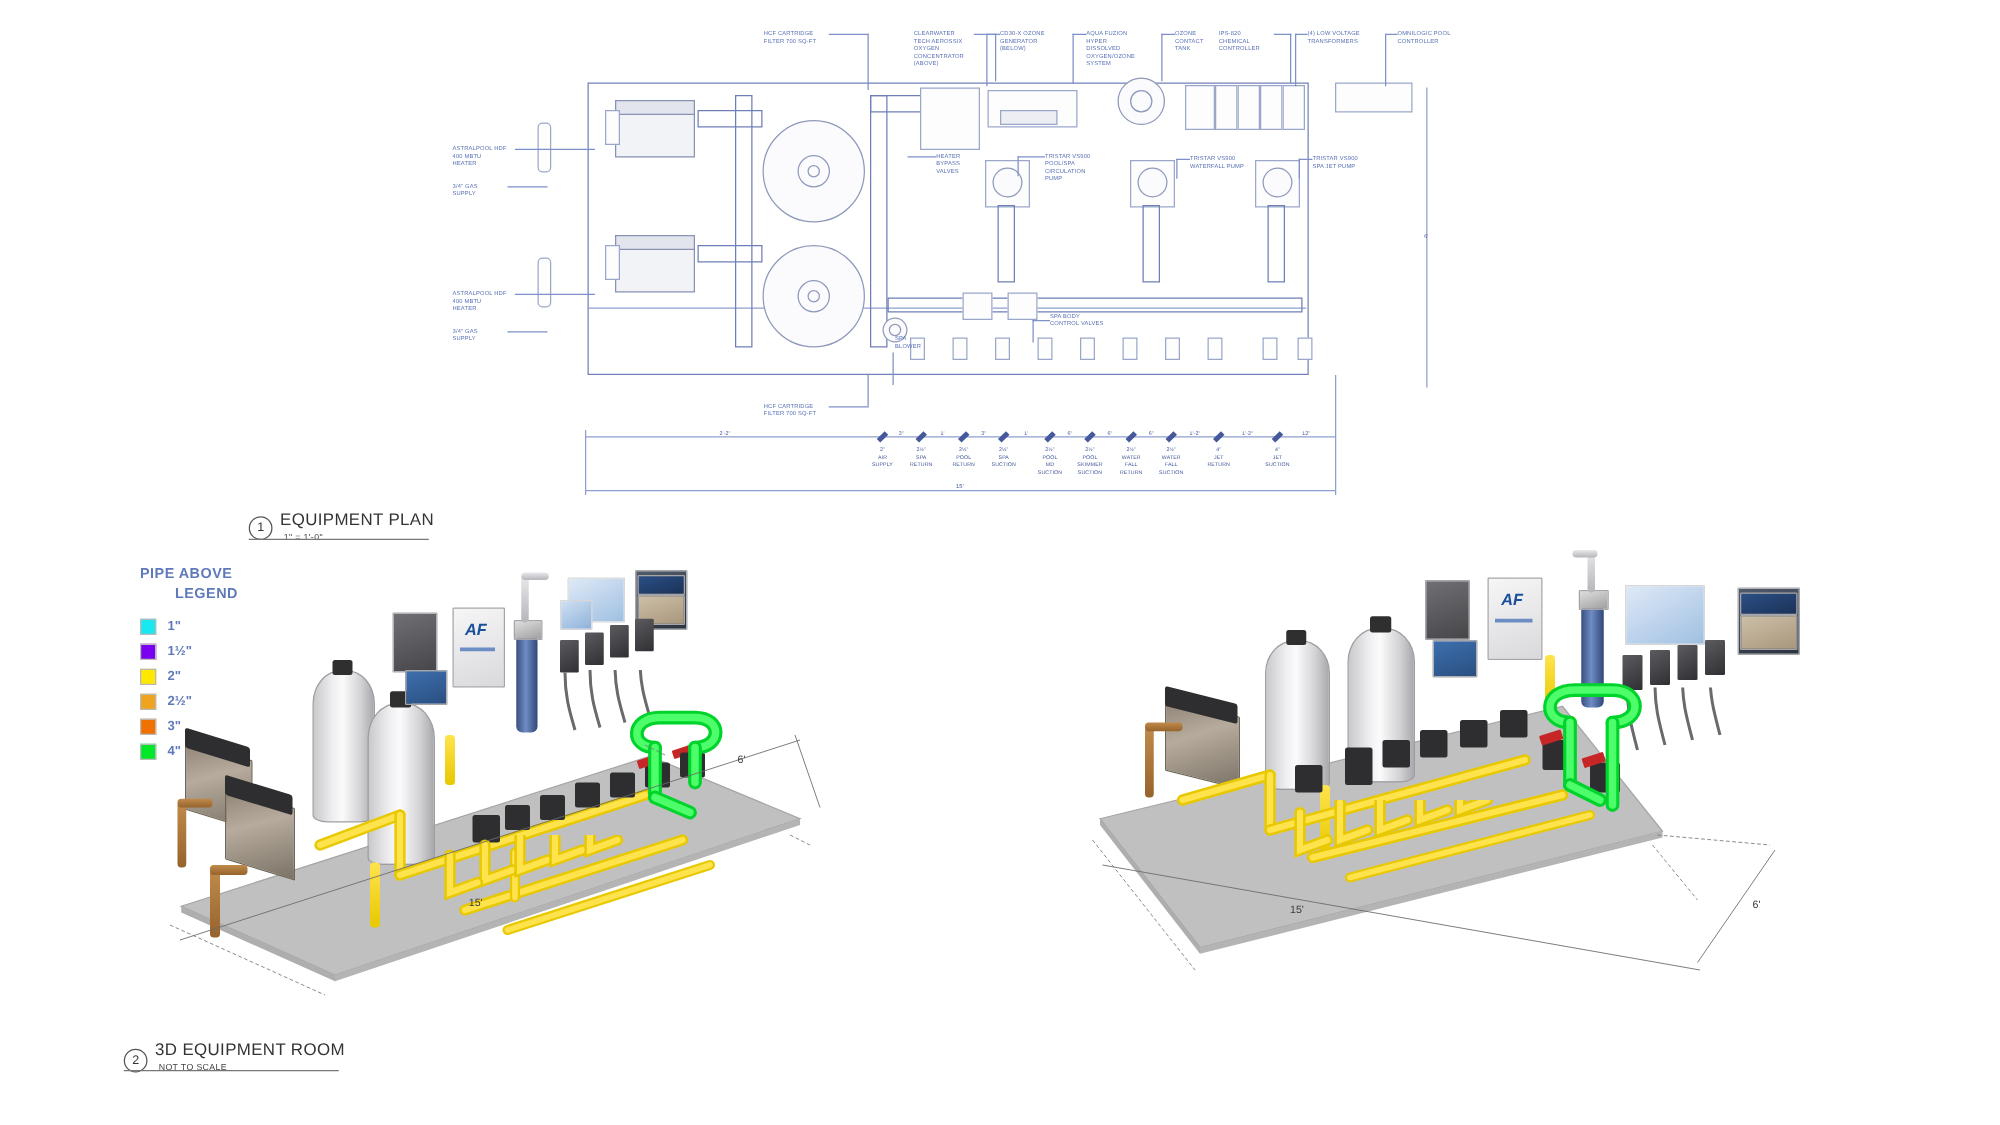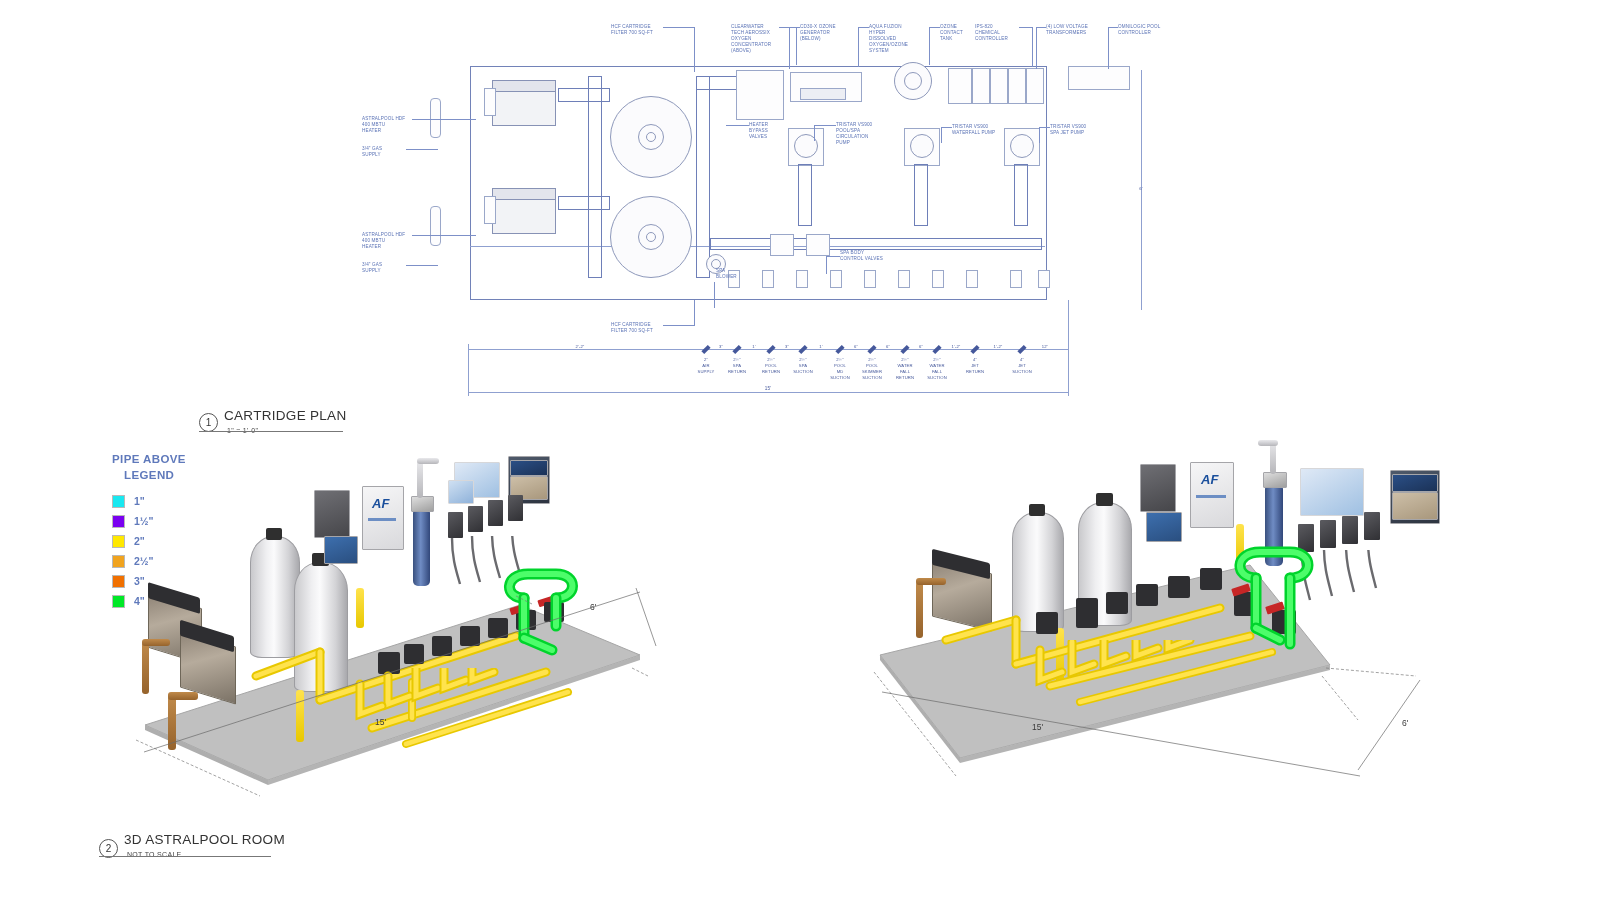--- a/index.html
+++ b/index.html
@@ -314,27 +314,27 @@
     <div class="abs dimtxt" style="left: 810px; top: 344px; width: 22px;">1'</div>
     <div class="abs dimtxt" style="left: 845px; top: 344px; width: 22px;">6"</div>
     <div class="abs dimtxt" style="left: 877px; top: 344px; width: 22px;">6"</div>
     <div class="abs dimtxt" style="left: 910px; top: 344px; width: 22px;">6"</div>
     <div class="abs dimtxt" style="left: 945px; top: 344px; width: 22px;">1'-2"</div>
     <div class="abs dimtxt" style="left: 987px; top: 344px; width: 22px;">1'-2"</div>
     <div class="abs dimtxt" style="left: 1034px; top: 344px; width: 22px;">12"</div>
   </div>
 
 <div class="vt-num" style="left:199px;top:413px;">1</div>
-<div class="vt-title" style="left:224px;top:408px;">CARTRIDGE PLAN</div>
+<div class="vt-title" style="left:224px;top:408px;">EQUIPMENT PLAN</div>
 <div class="vt-scale" style="left:227px;top:427px;">1" = 1'-0"</div>
 <div class="vt-rule" style="left:199px;top:431px;width:144px;"></div>
 
 <div id="legend">
   <div class="lg-title">PIPE ABOVE</div>
-  <div class="lg-title" style="margin-left:12px;">LEGEND</div>
+  <div class="lg-title" style="margin-left:28px;">LEGEND</div>
   <div id="legend-rows" style="margin-top:8px;">
       <div class="lg-row">
         <span class="lg-sw" style="background: rgb(25, 232, 240);"></span>
         <span class="lg-lb">1"</span>
       </div>
       <div class="lg-row">
         <span class="lg-sw" style="background: rgb(122, 0, 240);"></span>
         <span class="lg-lb">1½"</span>
       </div>
       <div class="lg-row">
@@ -581,15 +581,15 @@
     <line x1="462" y1="236" x2="498" y2="280" stroke="#7a7a7a" stroke-width=".7" stroke-dasharray="3,2"></line>
     <line x1="22" y1="252" x2="500" y2="336" stroke="#6a6a6a" stroke-width=".7"></line>
     <line x1="498" y1="330" x2="560" y2="240" stroke="#6a6a6a" stroke-width=".7"></line>
     <line x1="466" y1="228" x2="556" y2="236" stroke="#7a7a7a" stroke-width=".7" stroke-dasharray="3,2"></line>
   </svg>
   <div class="dimlbl" style="left:172px;top:282px;">15'</div>
   <div class="dimlbl" style="left:542px;top:278px;">6'</div>
 </div>
 
 <div class="vt-num" style="left:99px;top:839px;">2</div>
-<div class="vt-title" style="left:124px;top:832px;">3D ASTRALPOOL ROOM</div>
+<div class="vt-title" style="left:124px;top:832px;">3D EQUIPMENT ROOM</div>
 <div class="vt-scale" style="left:127px;top:851px;">NOT TO SCALE</div>
 <div class="vt-rule" style="left:99px;top:856px;width:172px;"></div>
 
 </body></html>

